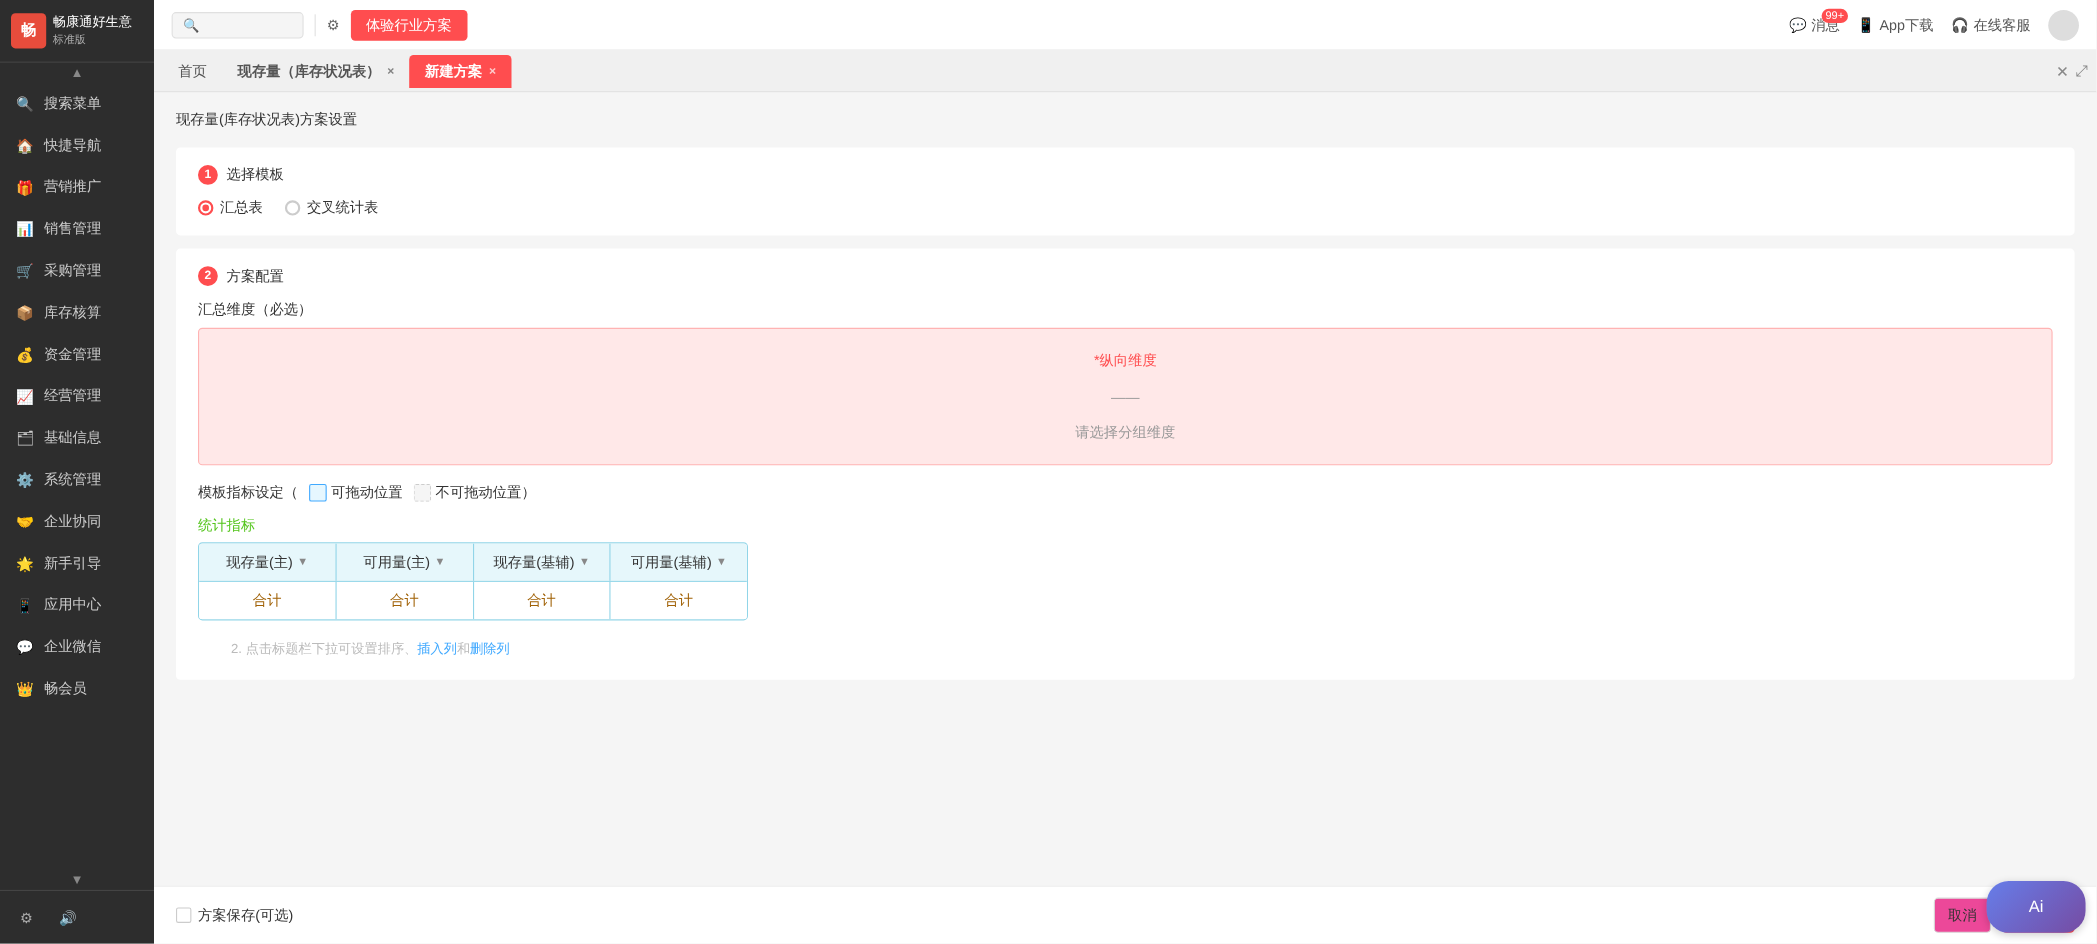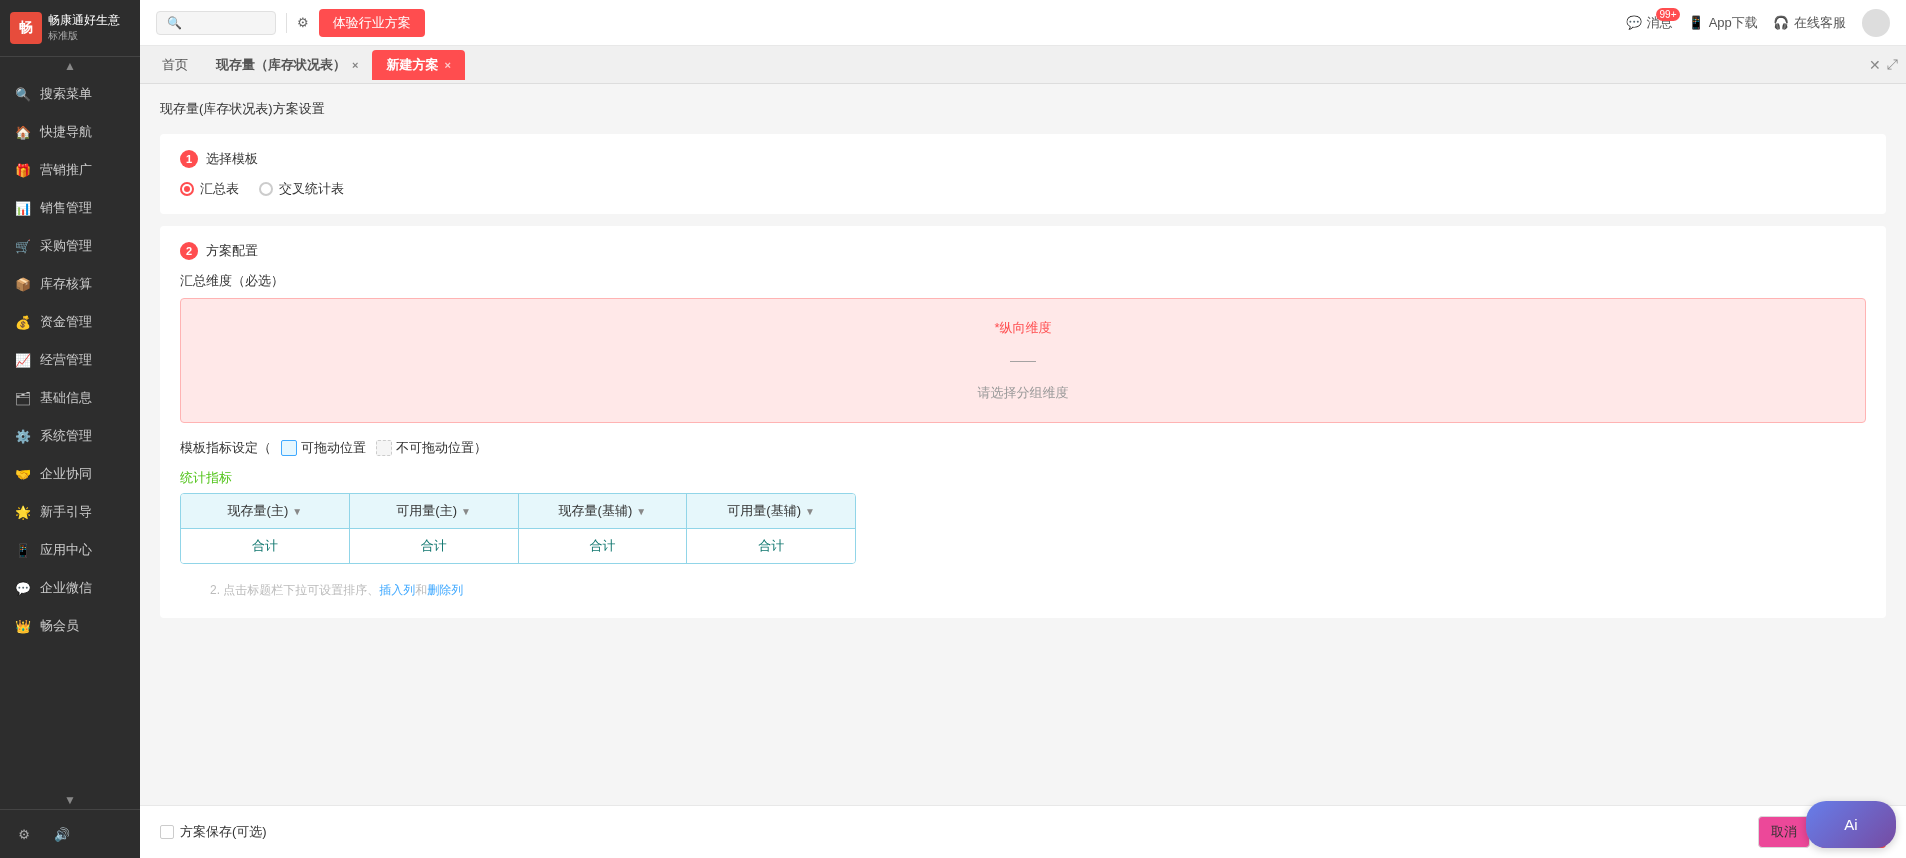--- a/index.html
+++ b/index.html
@@ -324,21 +324,21 @@
     .stats-label {
       color: #52c41a;
       font-size: 13px;
       margin-bottom: 6px;
     }
 
     .stats-table {
       border: 1px solid #91d5e8;
       border-radius: 4px;
       overflow: hidden;
-      width: 676px;
+      width: 500px;
     }
     .stats-table-header {
       display: flex;
       background: #e6f7fb;
     }
     .stats-col {
       flex: 1;
       display: flex;
       align-items: center;
       justify-content: center;
@@ -353,21 +353,21 @@
       display: flex;
       border-top: 1px solid #91d5e8;
       background: #fff;
     }
     .stats-cell {
       flex: 1;
       text-align: center;
       padding: 8px 6px;
       border-right: 1px solid #91d5e8;
       font-size: 13px;
-      color: #0f766e;
+      color: #a16207;
     }
     .stats-cell:last-child { border-right: none; }
     .chevron-down {
       font-size: 10px;
       color: #888;
     }
 
     .hint-box {
       margin-top: 16px;
       font-size: 12px;

